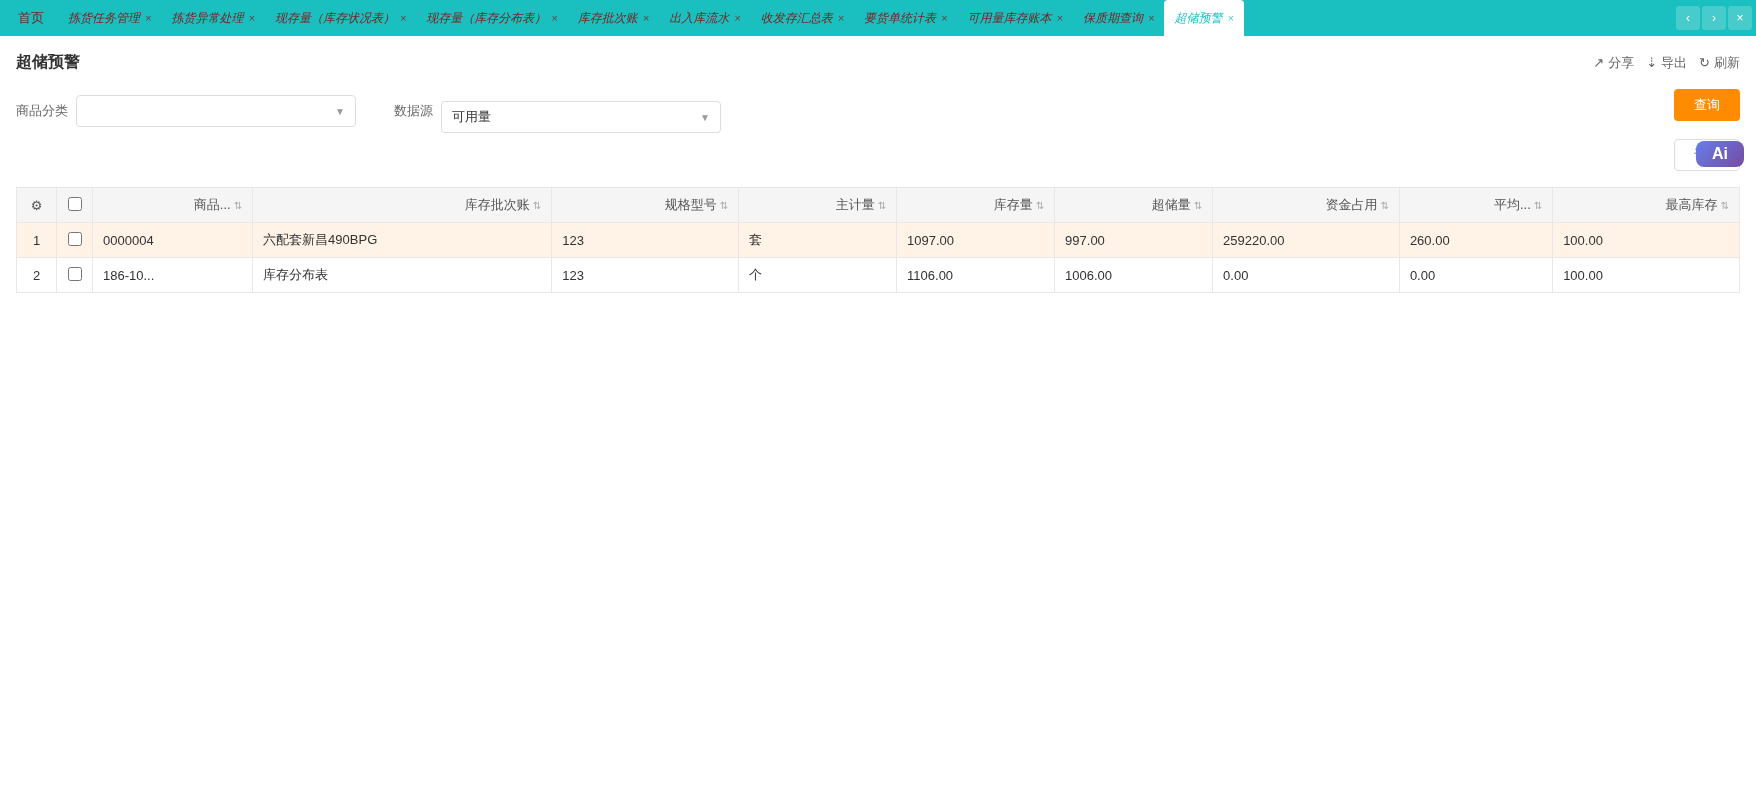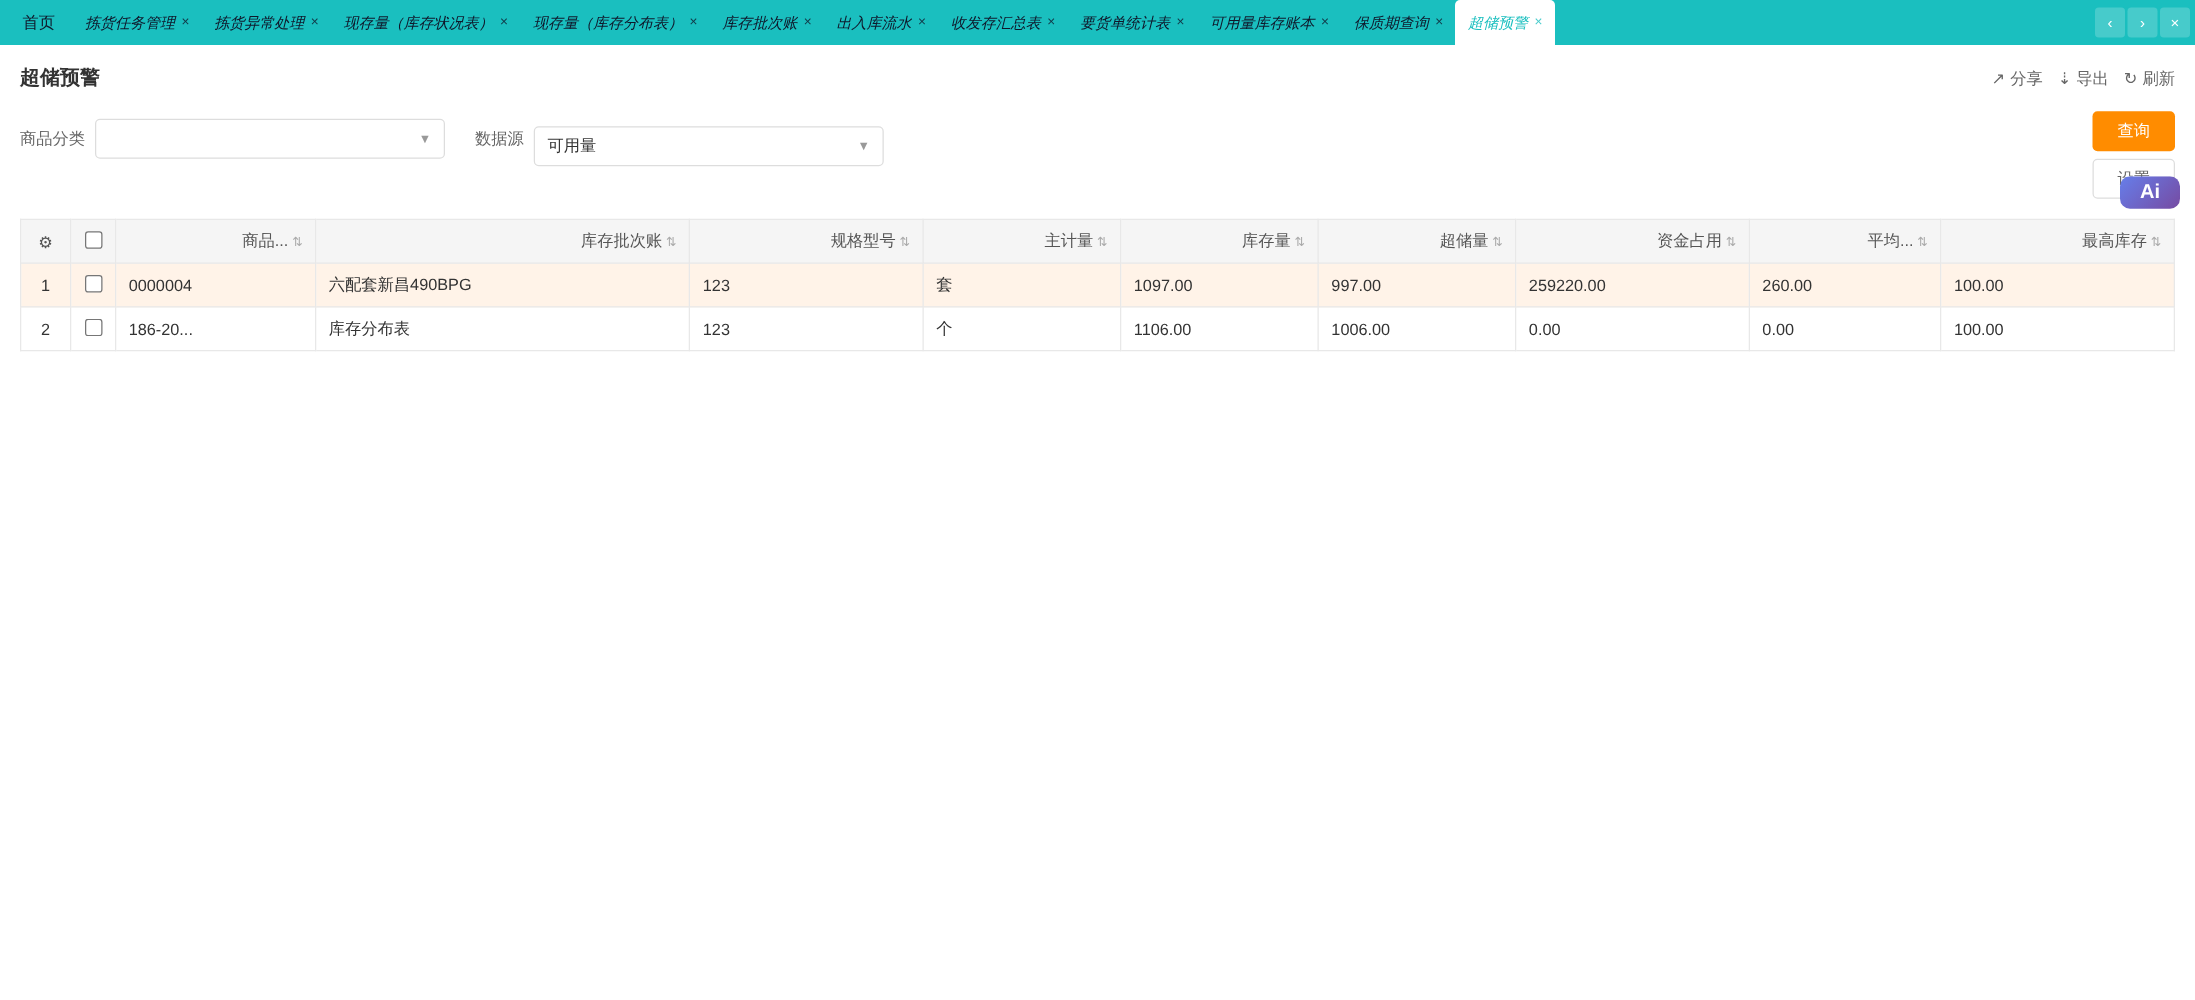--- a/index.html
+++ b/index.html
@@ -13,21 +13,21 @@
       height: 36px;
       padding: 0 4px;
       overflow: hidden;
       position: relative;
     }
     .top-nav-item {
       display: flex;
       align-items: center;
       padding: 0 10px;
       height: 36px;
-      color: #0f172a;
+      color: #7f1d1d;
       font-size: 12px;
       white-space: nowrap;
       cursor: pointer;
       flex-shrink: 0;
     }
     .top-nav-item.active {
       background: #fff;
       color: #1abfbf;
       border-radius: 4px 4px 0 0;
     }
@@ -90,21 +90,21 @@
       font-size: 13px;
       cursor: pointer;
       background: none;
       border: none;
     }
 
     
     .filter-row {
       display: flex;
       align-items: center;
-      gap: 24px;
+      gap: 38px;
       margin-bottom: 16px;
     }
     .filter-item {
       display: flex;
       align-items: center;
       gap: 8px;
     }
     .filter-label {
       color: #666;
       font-size: 13px;
@@ -145,21 +145,21 @@
       font-size: 13px;
       cursor: pointer;
       height: 32px;
     }
 
     
     .filter-buttons {
       margin-left: auto;
       display: flex;
       flex-direction: column;
-      gap: 6px;
+      gap: 18px;
     }
 
     
     .data-table {
       width: 100%;
       border-collapse: collapse;
       font-size: 13px;
     }
     .data-table th {
       background: #f5f5f5;
@@ -373,21 +373,21 @@
       <td>997.00</td>
       <td>259220.00</td>
       <td>260.00</td>
       <td>100.00</td>
     </tr>
         <tr class="row-normal">
       <td class="row-index">2</td>
       <td style="text-align:center;">
         <input type="checkbox" class="cb" style="">
       </td>
-      <td>186-20...</td>
+      <td>186-10...</td>
       <td>库存分布表</td>
       <td>123</td>
       <td>个</td>
       <td>1106.00</td>
       <td>1006.00</td>
       <td>0.00</td>
       <td>0.00</td>
       <td>100.00</td>
     </tr>
       </tbody>

